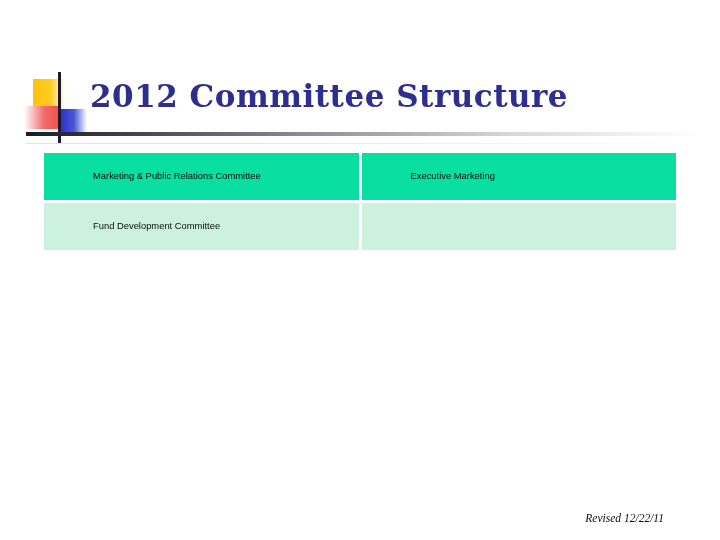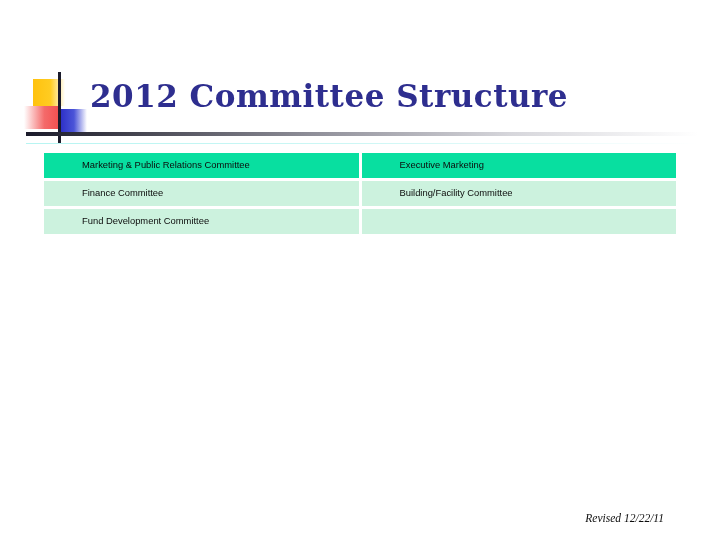--- a/index.html
+++ b/index.html
@@ -82,21 +82,21 @@
   #committee-table td.cell {
     vertical-align: top;
     padding: 4px 3px 6px 3px;
     width: 50%;
   }
   td.cell.green   { background: #08DFA0; }
   td.cell.mint    { background: #CCF2DE; }
 
   ul.lvl1, ul.lvl2 {
     list-style: none;
-    margin: 0;
+    margin: 11px;
     padding: 0;
   }
 
   li.item {
     position: relative;
     font-size: 9.4px;
     color: #0c0c0c;
     line-height: 15px;
     padding-left: 0;
   }
@@ -139,32 +139,20 @@
         </td>
         <td class="cell green">
           <ul class="lvl1">
             <li class="item lvl1-item">Executive Marketing</li>
           </ul>
         </td>
       </tr>
       <tr>
         <td class="cell mint">
           <ul class="lvl1">
-            <li class="item lvl1-item">Finance Committee</li>
-          </ul>
-        </td>
-        <td class="cell mint">
-          <ul class="lvl1">
-            <li class="item lvl1-item">Building/Facility Committee</li>
-          </ul>
-        </td>
-      </tr>
-      <tr>
-        <td class="cell mint">
-          <ul class="lvl1">
             <li class="item lvl1-item">Fund Development Committee</li>
           </ul>
         </td>
         <td class="cell mint"></td>
       </tr>
     </tbody>
 </table>
 
 <div id="revised-note">Revised 12/22/11</div>
 

